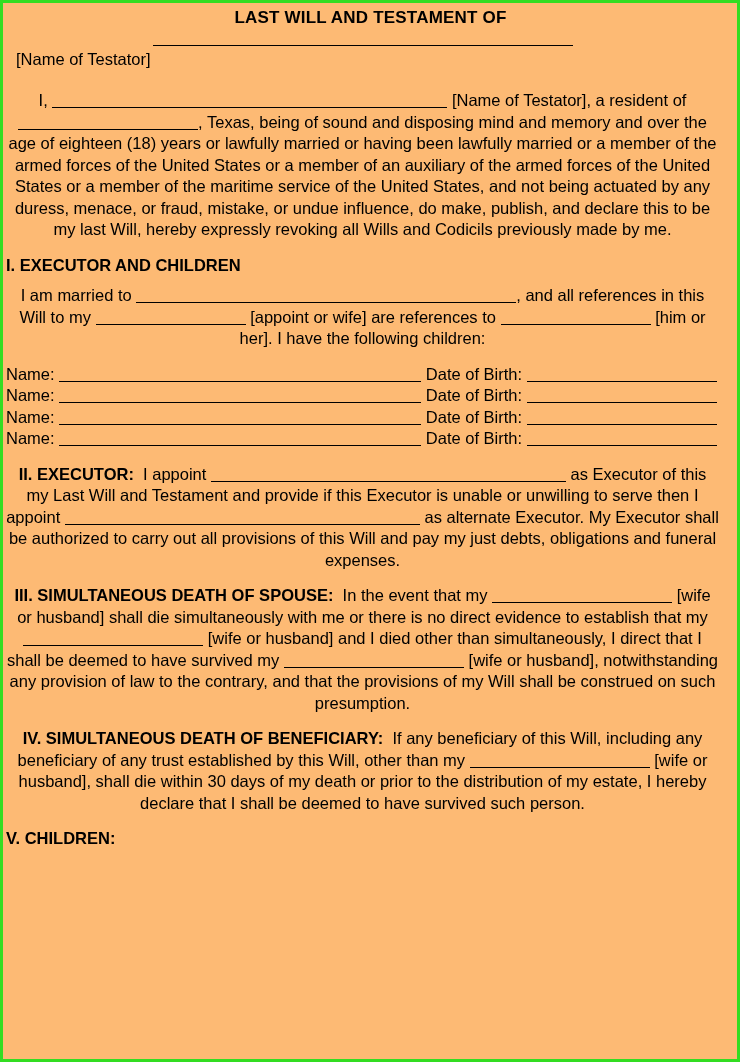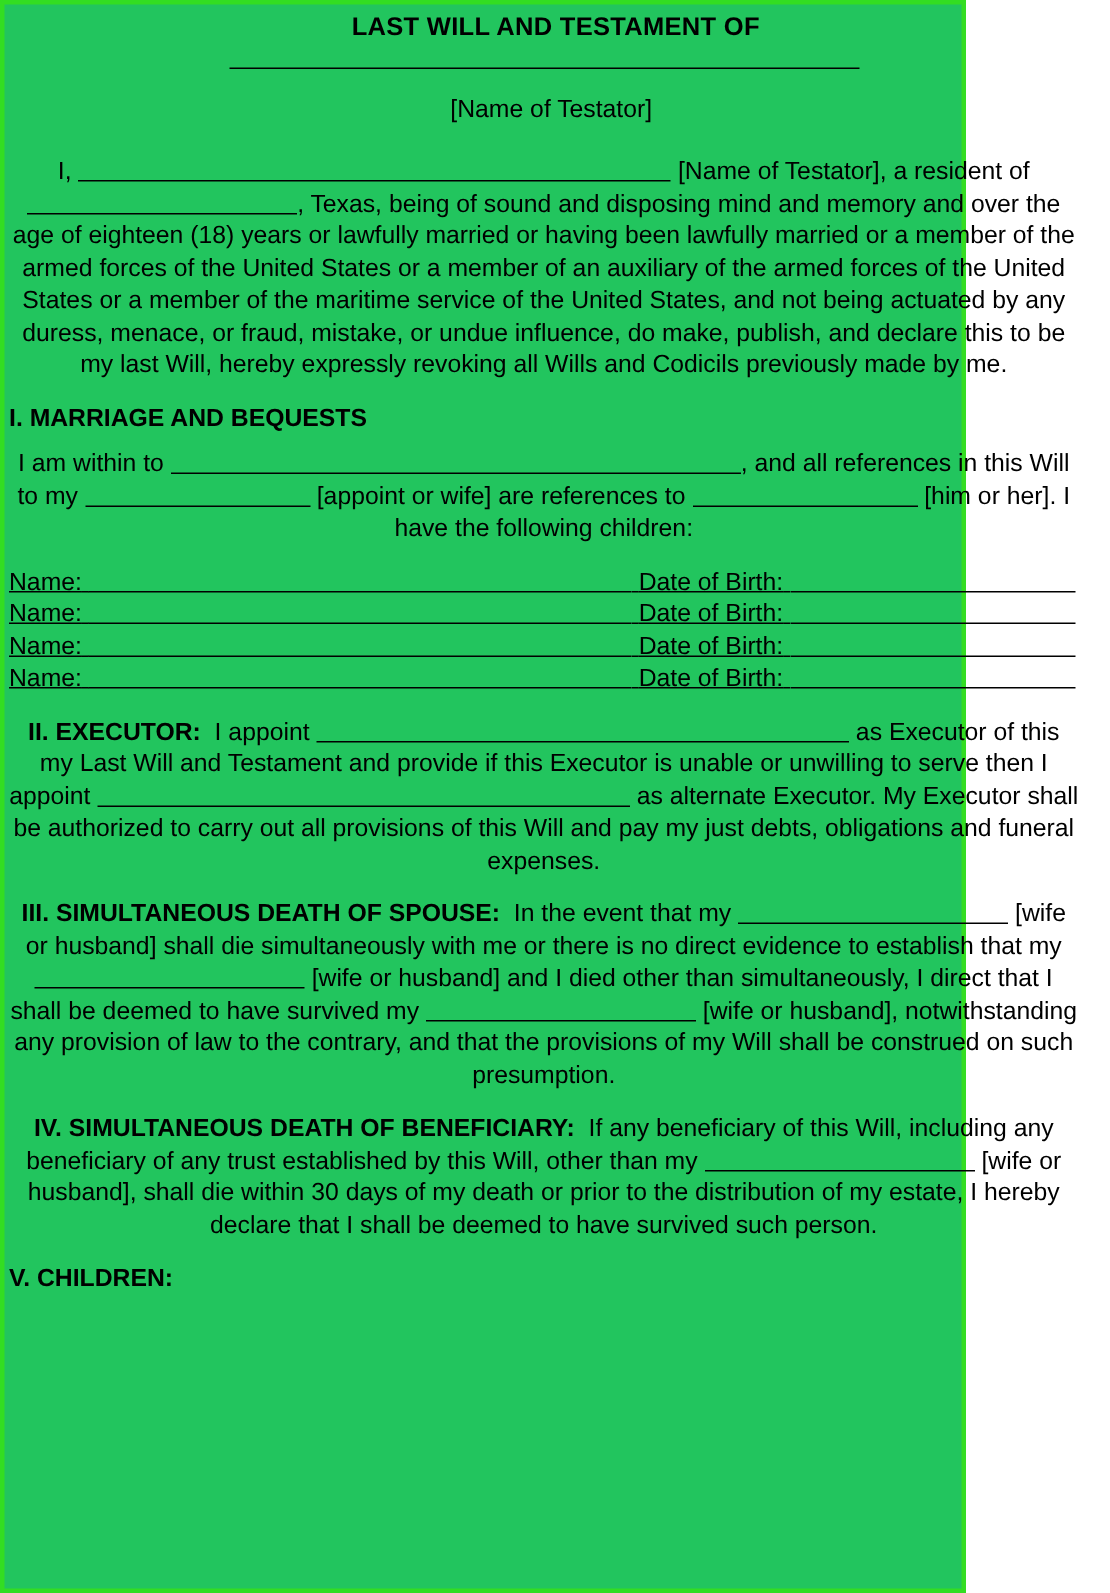--- a/index.html
+++ b/index.html
@@ -9,25 +9,25 @@
   }
   body {
     width: 740px;
     height: 1062px;
     font-family: "Liberation Sans", sans-serif;
     color: #000000;
     overflow: hidden;
   }
   #page {
     position: relative;
-    width: 644px;
+    width: 740px;
     height: 1062px;
     box-sizing: border-box;
     border: 3px solid #33dd22;
-    background: #22c55e;
+    background: #fdba74;
   }
   #doc {
     position: absolute;
     left: -5px;
     top: 0;
     width: 735px;
     height: 1056px;
     box-sizing: border-box;
     padding: 4px 14px 0 8px;
     overflow: hidden;
@@ -42,22 +42,22 @@
     margin: 0 0 2px 0;
     padding-left: 16px;
   }
   .namerule {
     width: 420px;
     margin: 16px auto 0 auto;
     border-bottom: 1.6px solid #000;
     height: 0;
   }
   .nameofcaption {
-    text-align: center;
-    margin-top: 17px;
+    text-align: left;
+    margin-top: 3px;
     padding-left: 10px;
   }
   p.block {
     margin: 0;
     padding: 0;
     text-align: center;
   }
   .gap-lg { height: 20px; }
   .gap-md { height: 14px; }
   .gap-sm { height: 9px; }
@@ -75,21 +75,20 @@
     vertical-align: -2px;
   }
   .u-sm { width: 150px; }
   .u-md { width: 180px; }
   .u-xl { width: 355px; }
   .u-2xl { width: 380px; }
   .u-3xl { width: 395px; }
   .childline {
     margin: 0;
     padding: 0;
-    text-decoration: underline;
   }
   .childline .lbl { }
   .childline .u-name { width: 362px; }
   .childline .dob-under { width: 190px; }
   .para { margin: 0; }
 </style>
 </head>
 <body>
 
 <div id="page">
@@ -99,25 +98,25 @@
 
     <div class="namerule"></div>
     <div class="nameofcaption">[Name of Testator]</div>
 
     <div class="gap-lg"></div>
 
     <p class="block para"><span>I,</span> <span class="u u-3xl"></span> <span>[Name of Testator], a resident of</span> <span class="u u-md"></span><span>, Texas, being of sound and disposing mind and memory and over the age of eighteen (18) years or lawfully married or having been lawfully married or a member of the armed forces of the United States or a member of an auxiliary of the armed forces of the United States or a member of the maritime service of the United States, and not being actuated by any duress, menace, or fraud, mistake, or undue influence, do make, publish, and declare this to be my last Will, hereby expressly revoking all Wills and Codicils previously made by me.</span></p>
 
     <div class="gap-md"></div>
 
-    <p class="heading">I.  MARRIAGE AND BEQUESTS</p>
+    <p class="heading">I.  EXECUTOR AND CHILDREN</p>
 
     <div class="gap-sm"></div>
 
-    <p class="block para"><span>I am within to</span> <span class="u u-2xl"></span><span>, and all references in this Will to my</span> <span class="u u-sm"></span> <span>[appoint or wife] are references to</span> <span class="u u-sm"></span> <span>[him or her].  I have the following children:</span></p>
+    <p class="block para"><span>I am married to</span> <span class="u u-2xl"></span><span>, and all references in this Will to my</span> <span class="u u-sm"></span> <span>[appoint or wife] are references to</span> <span class="u u-sm"></span> <span>[him or her].  I have the following children:</span></p>
 
     <div class="gap-md"></div>
 
     <p class="childline"><span class="lbl">Name:</span> <span class="u u-name"></span> <span>Date of Birth:</span> <span class="u dob-under"></span></p>
 
     <p class="childline"><span class="lbl">Name:</span> <span class="u u-name"></span> <span>Date of Birth:</span> <span class="u dob-under"></span></p>
 
     <p class="childline"><span class="lbl">Name:</span> <span class="u u-name"></span> <span>Date of Birth:</span> <span class="u dob-under"></span></p>
 
     <p class="childline"><span class="lbl">Name:</span> <span class="u u-name"></span> <span>Date of Birth:</span> <span class="u dob-under"></span></p>

